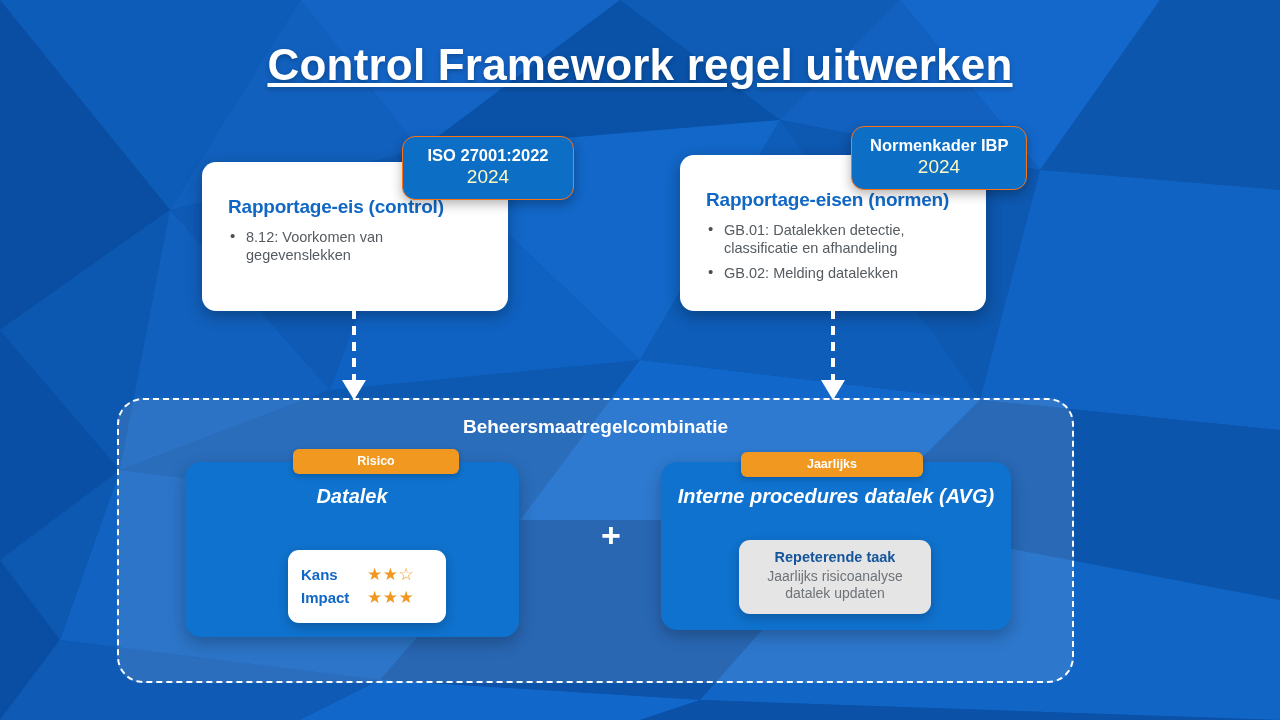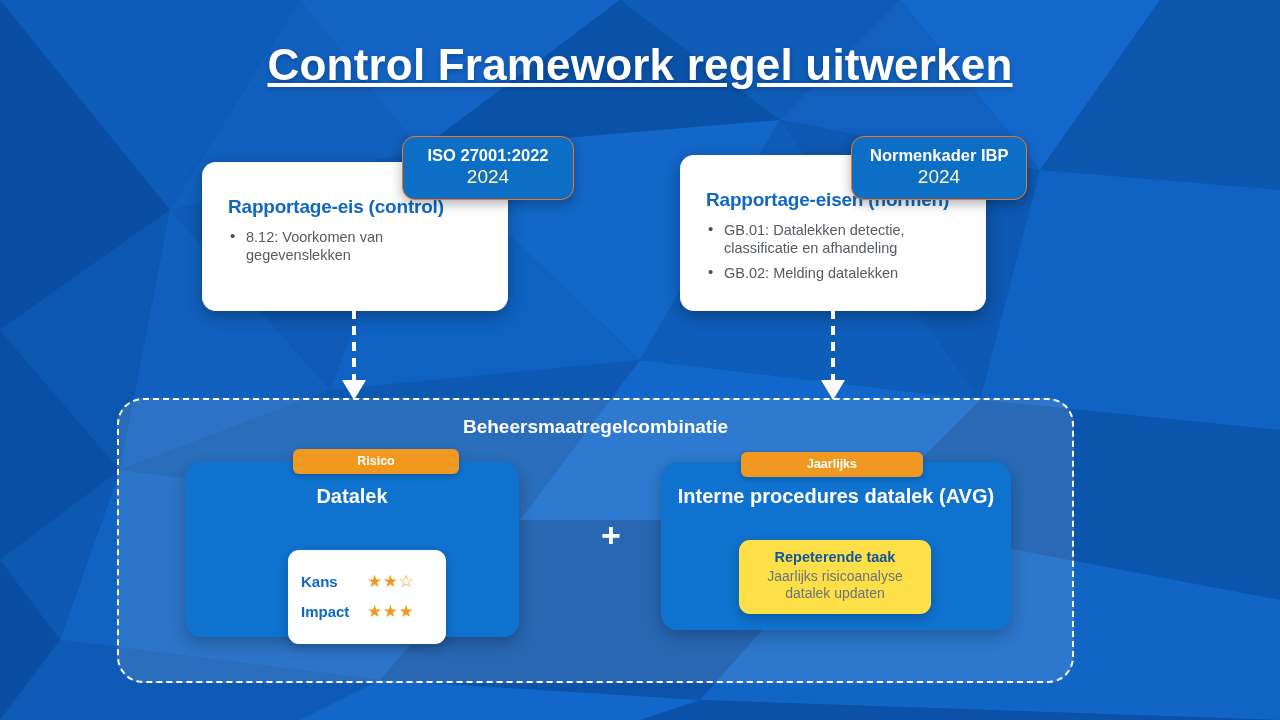--- a/index.html
+++ b/index.html
@@ -92,21 +92,21 @@
     background: #0d6ec6;
     border: 1px solid #f97316;
     border-radius: 13px;
     text-align: center;
     color: #ffffff;
     box-shadow: 0 4px 12px rgba(0,0,0,.30);
     box-sizing: border-box;
     padding: 9px 18px 10px 18px;
   }
   #badge-iso  { left: 402px; top: 136px; width: 172px; }
-  #badge-norm { left: 851px; top: 136px; width: 176px; }
+  #badge-norm { left: 851px; top: 126px; width: 176px; }
   .std-name {
     font-size: 16.5px;
     font-weight: bold;
     line-height: 1.15;
     white-space: nowrap;
   }
   .std-year {
     font-size: 19px;
     font-weight: normal;
     line-height: 1.25;
@@ -153,20 +153,21 @@
   #panel-measure { left: 542px; top: 62px; width: 350px; height: 168px; }
 
   .panel-heading {
     color: #ffffff;
     font-size: 20px;
     font-weight: bold;
     text-align: center;
     line-height: 1.22;
     margin: 0;
     padding: 22px 16px 0 16px;
+    font-style: italic;
   }
 
   
   .tag {
     position: absolute;
     background: #f0981f;
     border-radius: 6px;
     color: #ffffff;
     font-size: 12.5px;
     font-weight: bold;
@@ -199,21 +200,21 @@
     width: 158px;
     background: #ffffff;
     border-radius: 11px;
     box-shadow: 0 4px 11px rgba(0,0,0,.22);
     padding: 10px 13px 11px 13px;
     box-sizing: border-box;
   }
   .rating-row {
     display: flex;
     align-items: flex-start;
-    margin: 13px 0;
+    margin: 6px 0;
   }
   .rating-label {
     color: #1168c4;
     font-size: 15px;
     font-weight: bold;
     width: 66px;
     flex: none;
   }
   .stars {
     font-size: 17px;
@@ -222,21 +223,21 @@
     line-height: 1;
     white-space: nowrap;
   }
 
   
   #task-card {
     position: absolute;
     left: 78px;
     top: 78px;
     width: 192px;
-    background: #fde047;
+    background: #e5e5e5;
     border-radius: 11px;
     box-shadow: 0 4px 11px rgba(0,0,0,.22);
     padding: 9px 12px 11px 12px;
     box-sizing: border-box;
     text-align: center;
   }
   .task-title {
     color: #15559c;
     font-size: 14.5px;
     font-weight: bold;

